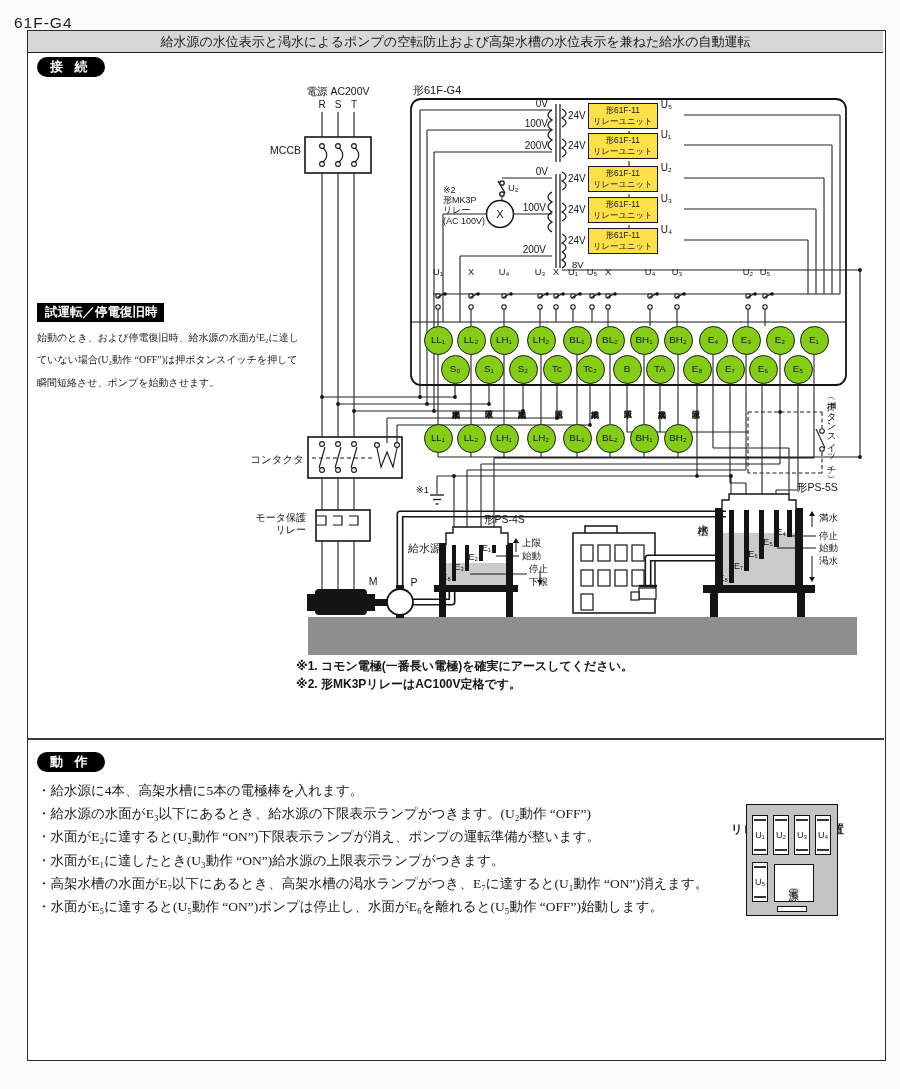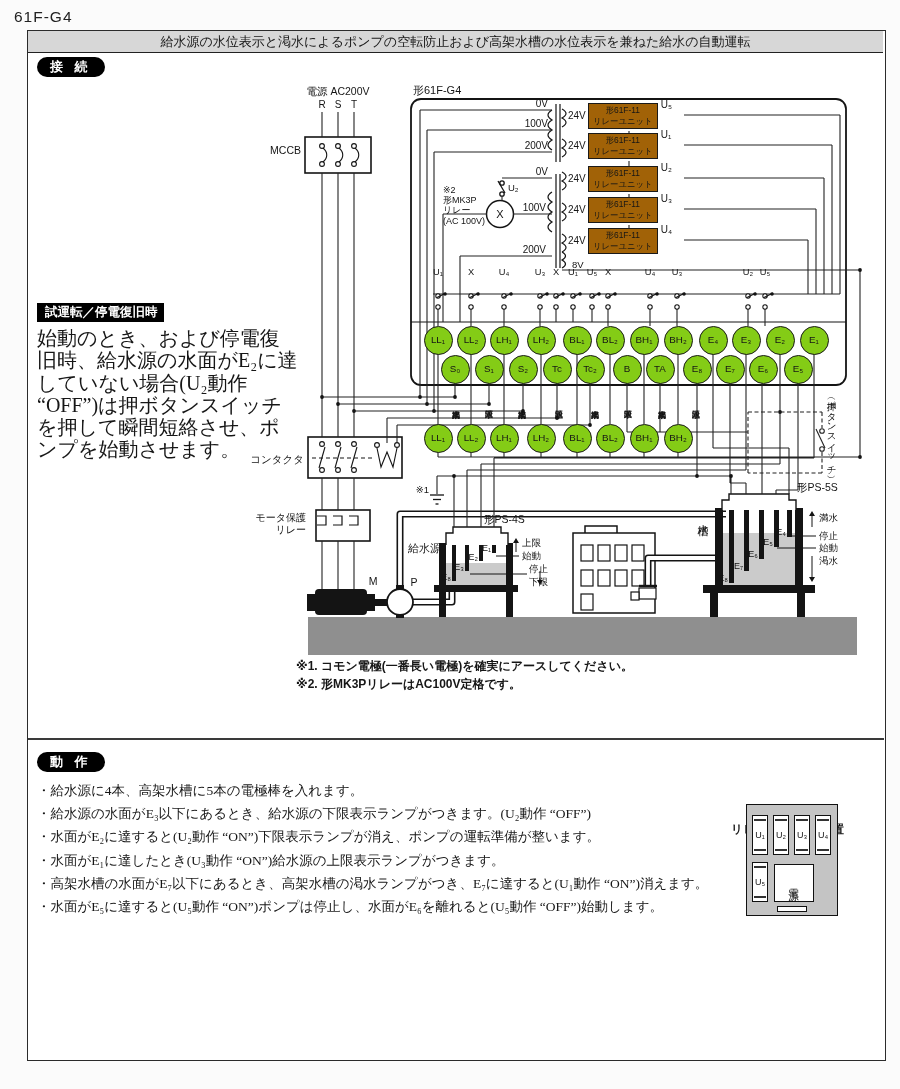--- a/index.html
+++ b/index.html
@@ -1,48 +1,48 @@
 <!DOCTYPE html>
 <html><head>
 <meta charset="utf-8">
 <style>
   html,body{margin:0;padding:0;background:#fbfbfb;}
   .page{position:relative;width:900px;height:1089px;background:#fbfbfb;overflow:hidden;
         font-family:"Liberation Sans","DejaVu Sans",sans-serif;color:#161616;}
-  .model-title{position:absolute;left:14px;top:8px;font-size:15.5px;letter-spacing:1px;color:#222;}
+  .model-title{position:absolute;left:14px;top:14px;font-size:15.5px;letter-spacing:1px;color:#222;}
   .outer-box{position:absolute;left:27px;top:30px;width:857px;height:1029px;border:1.6px solid #2b2b2b;background:#fff;}
   .title-bar{position:absolute;left:28px;top:31px;width:855px;height:21px;background:#d7d7d7;
              border-bottom:1.4px solid #222;display:flex;align-items:center;justify-content:center;
              font-size:13px;white-space:nowrap;overflow:hidden;}
   .divider{position:absolute;left:28px;top:738px;width:856px;height:0;border-top:2.5px solid #3a3a3a;}
   .pill{position:absolute;background:#000;color:#fff;border-radius:11px;padding:0 13px;height:20px;
         font-size:13px;line-height:20px;font-weight:bold;letter-spacing:4px;white-space:nowrap;}
   .rectbadge{position:absolute;background:#000;color:#fff;padding:0 6px;height:19px;
         font-size:12.5px;line-height:19px;font-weight:bold;white-space:nowrap;}
   .serif{font-family:"Liberation Serif","DejaVu Serif",serif;}
   #connect-text{position:absolute;left:37px;top:82px;width:258px;font-size:14.3px;line-height:22.3px;}
   .cbullet{padding-left:14px;text-indent:-14px;}
   .cind{padding-left:14px;}
-  #trial-body{position:absolute;left:37px;top:327px;width:262px;font-size:20px;line-height:22.3px;}
+  #trial-body{position:absolute;left:37px;top:327px;width:262px;font-size:10px;line-height:22.3px;}
   .note-line{position:absolute;left:296px;font-size:12px;font-weight:bold;white-space:nowrap;}
   #op-text{position:absolute;left:37px;top:779px;width:698px;font-size:13.5px;line-height:23.2px;}
   .obullet{padding-left:14px;text-indent:-14px;}
   
   #overlay{position:absolute;left:0;top:0;width:900px;height:1089px;}
   .term{position:absolute;width:29px;height:29px;border:1.4px solid #1a1a1a;border-radius:50%;
         background:#84cc16;display:flex;align-items:center;justify-content:center;
         font-size:9.8px;line-height:1;box-sizing:border-box;}
   .ctlab{position:absolute;font-size:9.3px;text-align:center;line-height:1;}
   .vlab{position:absolute;writing-mode:vertical-rl;line-height:1;color:#111;}
   .lamp-lab{font-size:8px;}
   .pb-lab{font-size:9.5px;}
   .tank-lab{font-size:11px;letter-spacing:2px;}
   .runit{position:absolute;display:flex;align-items:center;}
   .runit .volt{font-size:10px;margin-right:2px;}
-  .runit .ubox{width:68px;border:1.4px solid #1a1a1a;background:#a16207;text-align:center;
+  .runit .ubox{width:68px;border:1.4px solid #1a1a1a;background:#fde047;text-align:center;
                padding:1px 0;line-height:1.3;font-size:8.4px;}
   .runit .ubox span{display:block;}
   .runit .uout{font-size:10px;margin-left:3px;align-self:flex-start;position:relative;top:-4px;}
   
   #rl-title{position:absolute;left:731px;top:822px;width:130px;font-size:11.5px;font-weight:bold;letter-spacing:1px;}
   #rl-box{position:absolute;left:746px;top:804px;width:92px;height:112px;background:#c4c4c4;border:1.6px solid #111;box-sizing:border-box;}
   .slot{position:absolute;width:16px;height:40px;background:#fff;border:1.3px solid #111;
         display:flex;align-items:center;justify-content:center;font-size:9px;box-sizing:border-box;}
   .slot::before{content:"";position:absolute;left:1px;right:1px;top:3px;height:1.6px;background:#333;}
   .slot::after{content:"";position:absolute;left:1px;right:1px;bottom:3px;height:1.6px;background:#333;}

